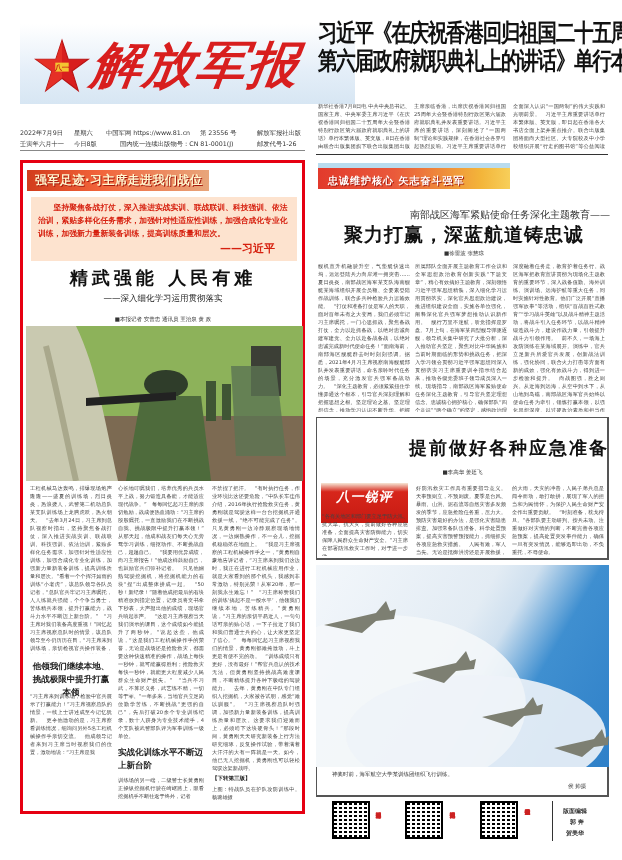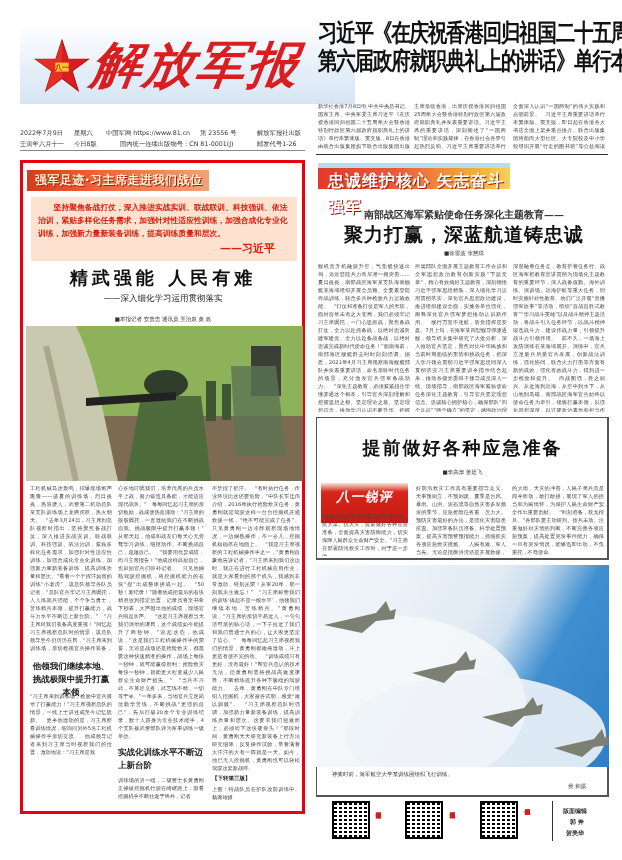--- a/index.html
+++ b/index.html
@@ -15,26 +15,26 @@
   .redbox { left: 20px; top: 160px; width: 285px; height: 654px; border: 3px solid #e60012; }
   .banner-red { left: 27px; top: 170px; width: 182px; height: 21px; background: linear-gradient(90deg,#d23c1c,#f2643a 40%,#e8a67b); color: #fff7d0; font-weight: bold; font-size: 12px; line-height: 21px; padding-left: 8px; letter-spacing: 0.5px; text-shadow: 1px 1px 0 #a3190c; }
   .quote-box { left: 31px; top: 197px; width: 266px; height: 64px; background: #fde3cf; }
   .quote-text { left: 38px; top: 201px; width: 255px; font-size: 7.8px; line-height: 13px; font-weight: bold; color: #d6200f; text-indent: 2em; }
   .quote-author { left: 220px; top: 241px; font-size: 11px; font-weight: bold; color: #d6200f; }
   .main-title { left: 30px; top: 266px; width: 266px; text-align: center; font-size: 18px; font-weight: bold; color: #111; letter-spacing: 4px; }
   .sub-title { left: 30px; top: 293px; width: 266px; text-align: center; font-family: "DejaVu Serif", serif; font-size: 8.5px; color: #222; }
   .byline { left: 30px; top: 316px; width: 266px; text-align: center; font-size: 5.5px; color: #333; }
   .photo1 { left: 26px; top: 326px; width: 277px; height: 155px; overflow: hidden; background: linear-gradient(180deg,#9fc36b 0%,#7ea34f 35%,#6d6a4b 65%,#8c7a62 100%); }
   .sub-head { font-size: 8.5px; font-weight: bold; color: #222; line-height: 13px; }
-  .green-banner { left: 318px; top: 163px; width: 192px; height: 26px; background: linear-gradient(90deg,#e23a2c 0%,#ea5a3b 40%,#f3b53a 85%,#f7cf5a 100%); color: #fff; font-weight: bold; font-size: 16px; line-height: 26px; padding-left: 10px; letter-spacing: 1px; text-shadow: 1px 1px 0 #a3190c; border-top: 5px solid #b9dcef; }
-  .navy-kicker { left: 318px; top: 208px; width: 292px; text-align: center; font-family: "DejaVu Serif", serif; font-weight: bold; font-size: 10px; color: #333; }
+  .green-banner { left: 318px; top: 163px; width: 192px; height: 26px; background: linear-gradient(90deg,#e23a2c 0%,#ea5a3b 40%,#f3b53a 85%,#f7cf5a 100%); color: #fff; font-weight: bold; font-size: 10px; line-height: 26px; padding-left: 10px; letter-spacing: 1px; text-shadow: 1px 1px 0 #a3190c; border-top: 5px solid #b9dcef; }
+  .navy-kicker { left: 318px; top: 208px; width: 292px; text-align: right; font-family: "DejaVu Serif", serif; font-weight: normal; font-size: 10px; color: #333; }
   .navy-title { left: 318px; top: 222px; width: 292px; text-align: center; font-size: 19px; font-weight: bold; color: #111; letter-spacing: 1px; }
   .navy-byline { left: 318px; top: 250px; width: 292px; text-align: center; font-size: 5.5px; color: #333; }
   .box2 { left: 316px; top: 417px; width: 293px; height: 143px; border: 1px solid #555; border-right: 2px solid #555; border-bottom: 2px solid #555; }
-  .box2-title { left: 316px; top: 436px; width: 293px; text-align: center; font-family: "DejaVu Serif", serif; font-weight: bold; font-size: 18px; color: #111; letter-spacing: 2px; }
+  .box2-title { left: 316px; top: 436px; width: 293px; text-align: right; font-family: "DejaVu Serif", serif; font-weight: bold; font-size: 18px; color: #111; letter-spacing: 2px; }
   .box2-byline { left: 316px; top: 469px; width: 293px; text-align: center; font-size: 5.5px; color: #333; }
   .bayi-badge { left: 321px; top: 483px; width: 87px; height: 40px; background: linear-gradient(180deg,#f6e6d5 0%,#d7261b 22%,#c71a12 100%); color: #fff; font-weight: bold; font-size: 13px; text-align: center; line-height: 27px; font-style: italic; letter-spacing: 1px; }
   .sky-photo { left: 316px; top: 565px; width: 293px; height: 202px; background: linear-gradient(120deg,#f3f7fb 0%,#e3ecf4 45%,#cfe0ef 55%,#3f8fd0 70%,#2f80c8 100%); overflow: hidden; }
   .caption-box { left: 316px; top: 767px; width: 293px; height: 30px; border-left: 1px solid #555; border-right: 2px solid #555; border-bottom: 2px solid #555; }
   .qr { width: 38px; height: 38px; background:
         repeating-linear-gradient(0deg,#000 0 2px,#fff 2px 4px),
         repeating-linear-gradient(90deg,#000 0 3px,#fff 3px 5px);
         background-blend-mode: lighten; position:absolute; border: 2px solid #000; }
   .qr-label { font-size: 5.5px; color: #c22; writing-mode: vertical-rl; font-weight: bold; line-height: 7px; }
   .rule { background: #333; }

